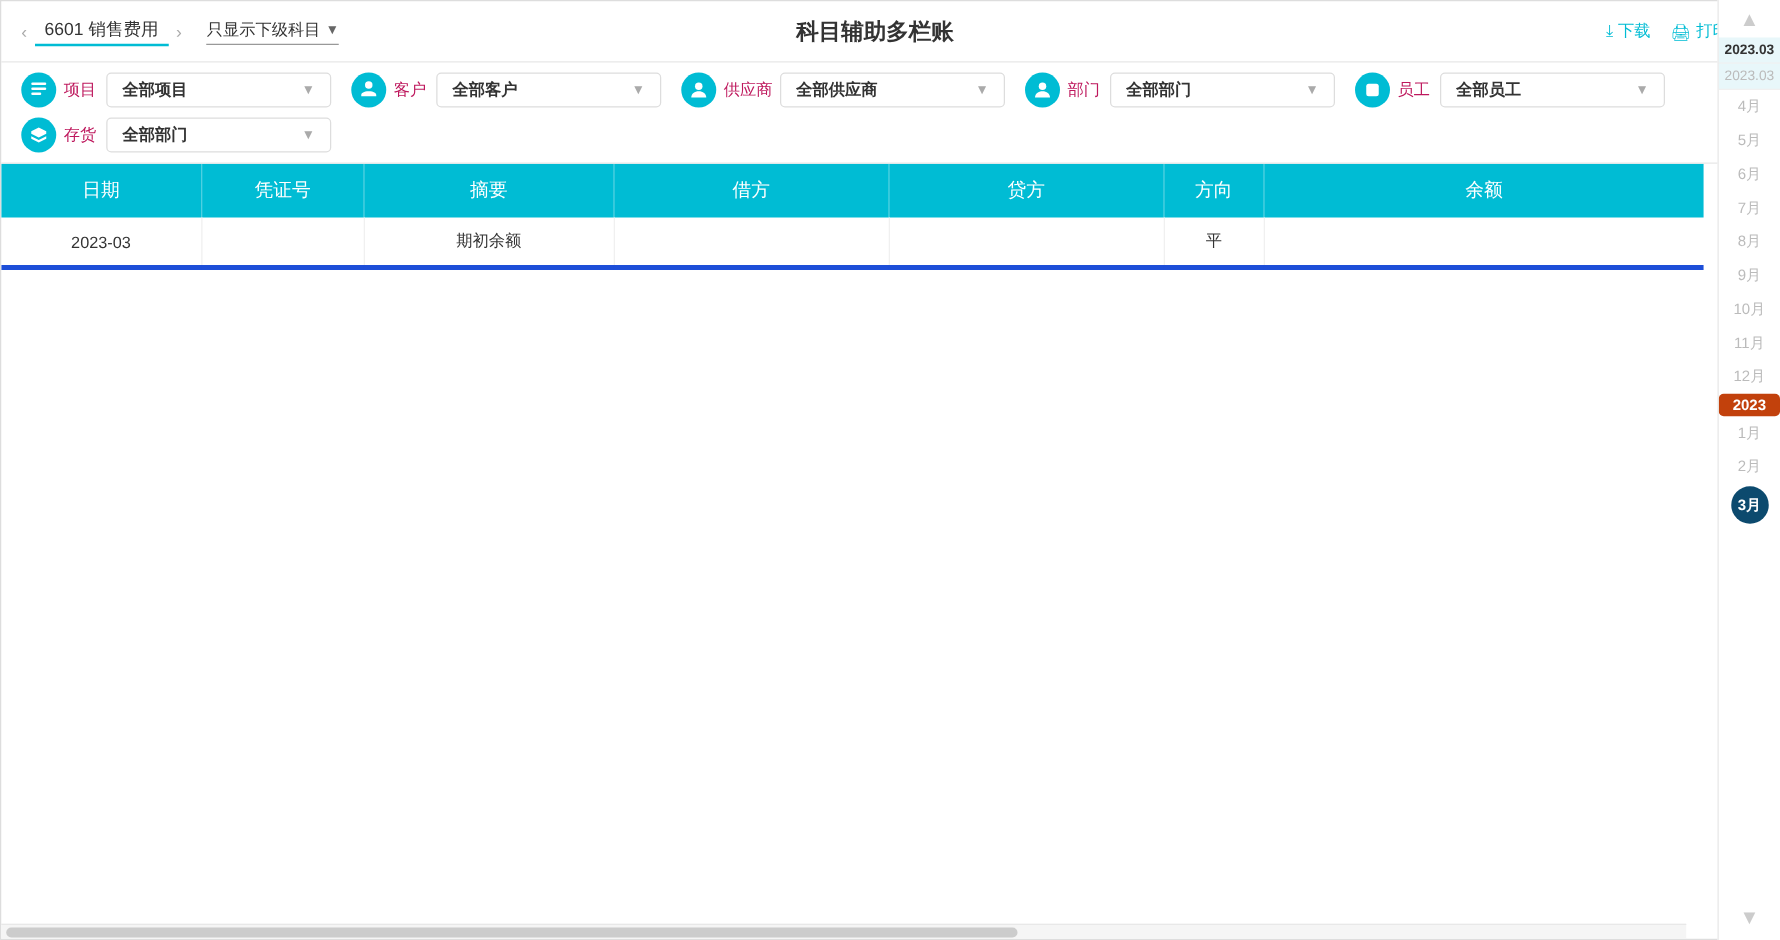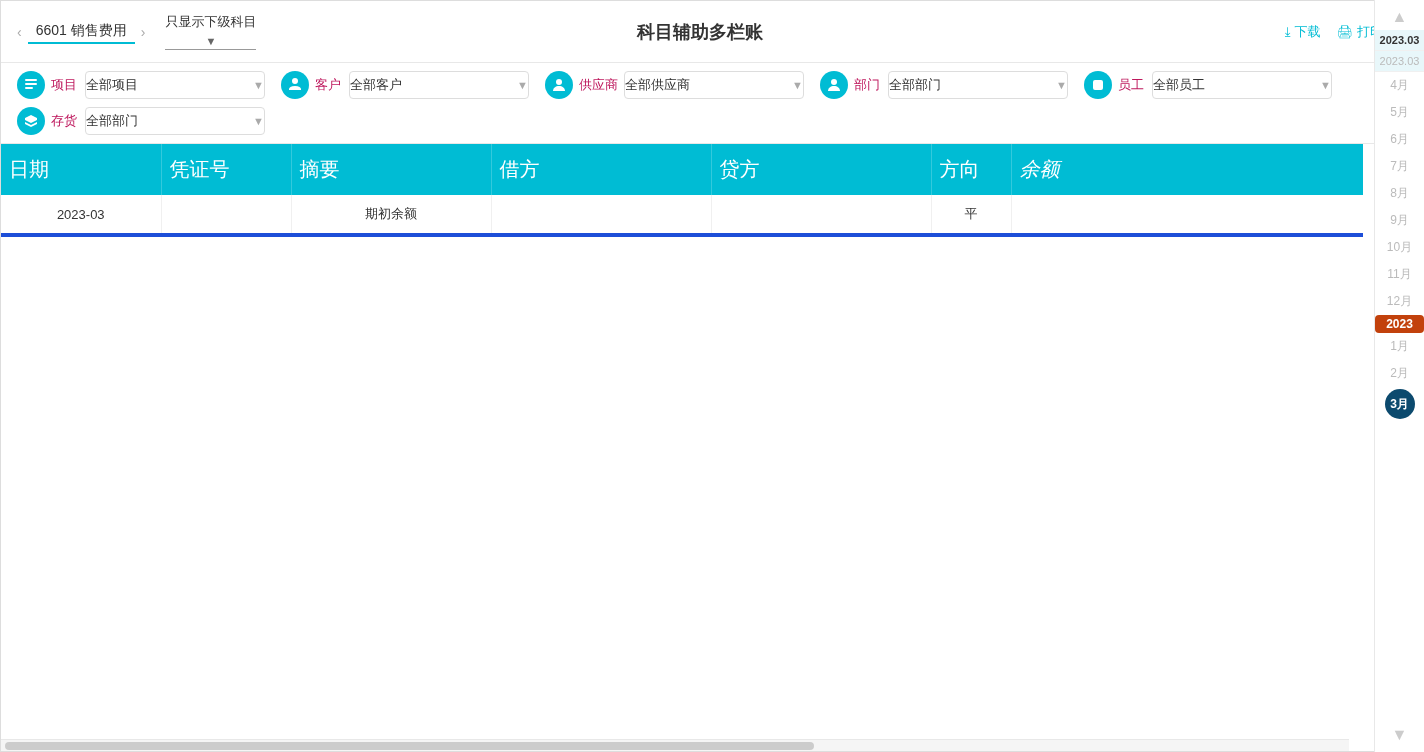--- a/index.html
+++ b/index.html
@@ -49,21 +49,20 @@
     .show-sub {
       display: flex;
       align-items: center;
       gap: 4px;
       margin-left: 20px;
       color: #333;
       font-size: 13px;
       cursor: pointer;
       border-bottom: 1px solid #999;
       padding-bottom: 2px;
-      flex-direction: column;
     }
     .show-sub span.arrow-down {
       font-size: 11px;
       color: #666;
     }
     .header-title {
       position: absolute;
       left: 50%;
       transform: translateX(-50%);
       font-size: 18px;
@@ -126,25 +125,26 @@
     .filter-label {
       color: #be185d;
       font-size: 13px;
       min-width: 28px;
     }
     .filter-select {
       display: flex;
       align-items: center;
       border: 1px solid #ddd;
       border-radius: 4px;
-      padding: 4px 0;
+      padding: 4px 12px;
       min-width: 180px;
       cursor: pointer;
       background: #fff;
       justify-content: space-between;
+      font-weight: bold;
     }
     .filter-select span.val {
       color: #333;
       font-size: 13px;
     }
     .filter-select span.arr {
       color: #aaa;
       font-size: 11px;
       margin-left: 8px;
     }
@@ -158,26 +158,26 @@
       width: 100%;
       border-collapse: collapse;
       table-layout: fixed;
     }
     thead tr {
       background: #00bcd4;
       color: white;
     }
     thead th {
       padding: 12px 8px;
-      text-align: left;
-      font-size: 20px;
+      text-align: center;
+      font-size: 15px;
       font-weight: normal;
       border-right: 1px solid rgba(255,255,255,0.2);
     }
-    thead th:last-child { border-right: none; font-style: italic; }
+    thead th:last-child { border-right: none; }
     tbody tr {
       border-bottom: 4px solid #1d4ed8;
     }
     tbody td {
       padding: 10px 8px;
       text-align: center;
       font-size: 13px;
       color: #333;
       border-right: 1px solid #f0f0f0;
     }

